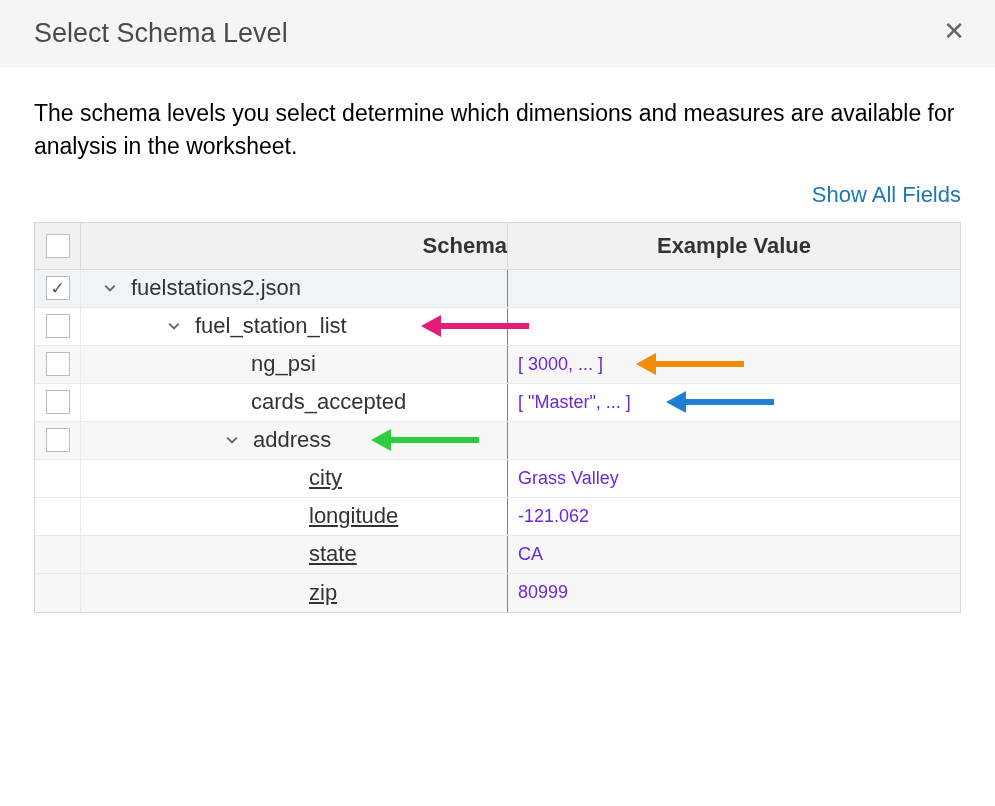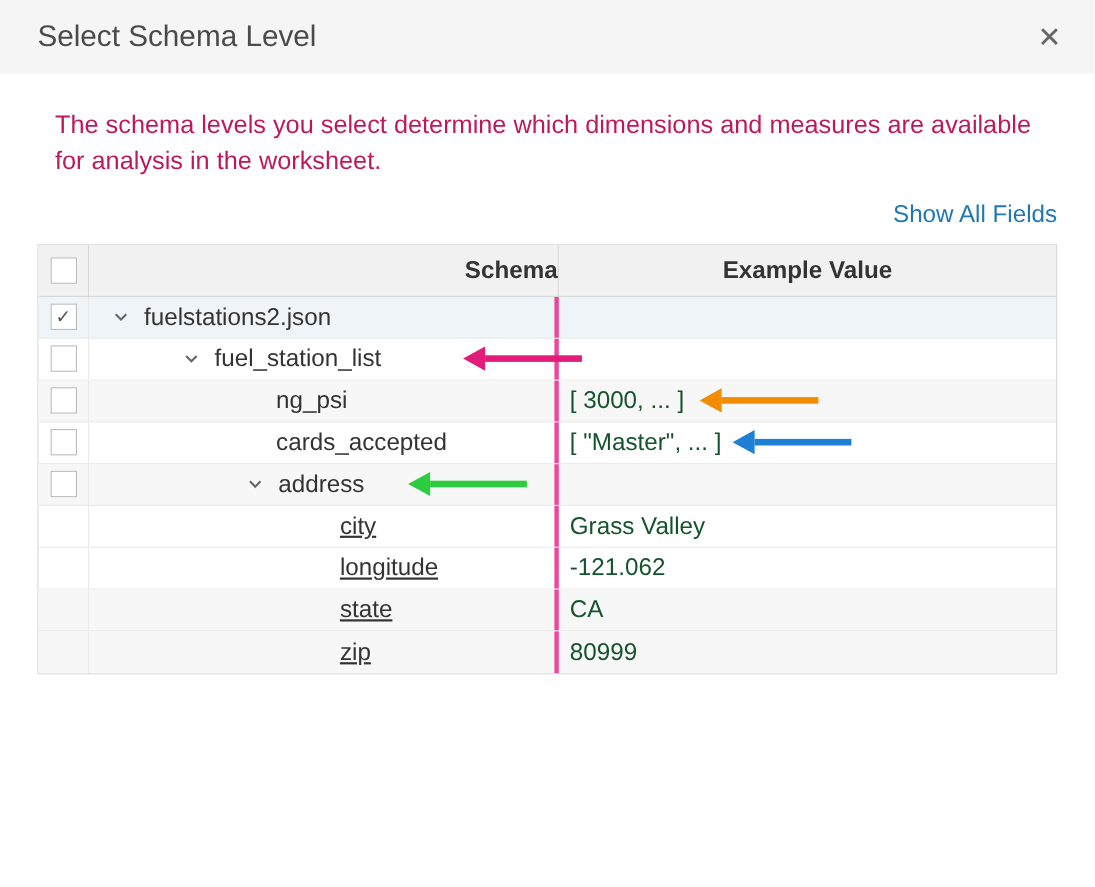--- a/index.html
+++ b/index.html
@@ -10,43 +10,43 @@
     color: #333;
   }
   .dialog {
     width: 995px;
     background: #fff;
   }
   .titlebar {
     background: #f5f5f5;
     padding: 18px 30px 18px 34px;
     display: flex;
-    align-items: center;
+    align-items: flex-start;
     justify-content: space-between;
   }
   .title {
     font-size: 27px;
     color: #4a4a4a;
     font-weight: 400;
   }
   .close-x {
     font-size: 26px;
     color: #666;
     cursor: pointer;
     font-weight: 300;
     line-height: 1;
   }
   .body {
     padding: 30px 34px 20px 34px;
   }
   .desc {
     font-size: 23px;
     line-height: 1.45;
-    color: #be185d;
-    margin: 0 0 18px 16px;
+    color: #000000;
+    margin: 0 0 18px 0;
   }
   .link-row {
     text-align: right;
     margin: 0 0 14px 0;
   }
   .link {
     color: #1f77b4;
     font-size: 22px;
     cursor: pointer;
   }
@@ -94,34 +94,34 @@
   .row.sel { background: #eef4f7; }
   .cell-chk {
     width: 46px;
     display: flex;
     align-items: center;
     justify-content: center;
     border-right: 1px solid #eaeaea;
   }
   .cell-schema {
     flex: 1;
-    border-right: 4px solid #ec4899;
+    border-right: 1px solid #ec4899;
     display: flex;
     align-items: center;
     font-size: 22px;
     color: #333;
     position: relative;
   }
   .cell-example {
     width: 452px;
     display: flex;
     align-items: center;
     padding-left: 10px;
-    font-size: 22px;
-    color: #14532d;
+    font-size: 18px;
+    color: #6d28d9;
     position: relative;
   }
   .chev {
     display: inline-flex;
     width: 14px;
     height: 14px;
     margin-right: 14px;
     align-items: center;
     justify-content: center;
   }

